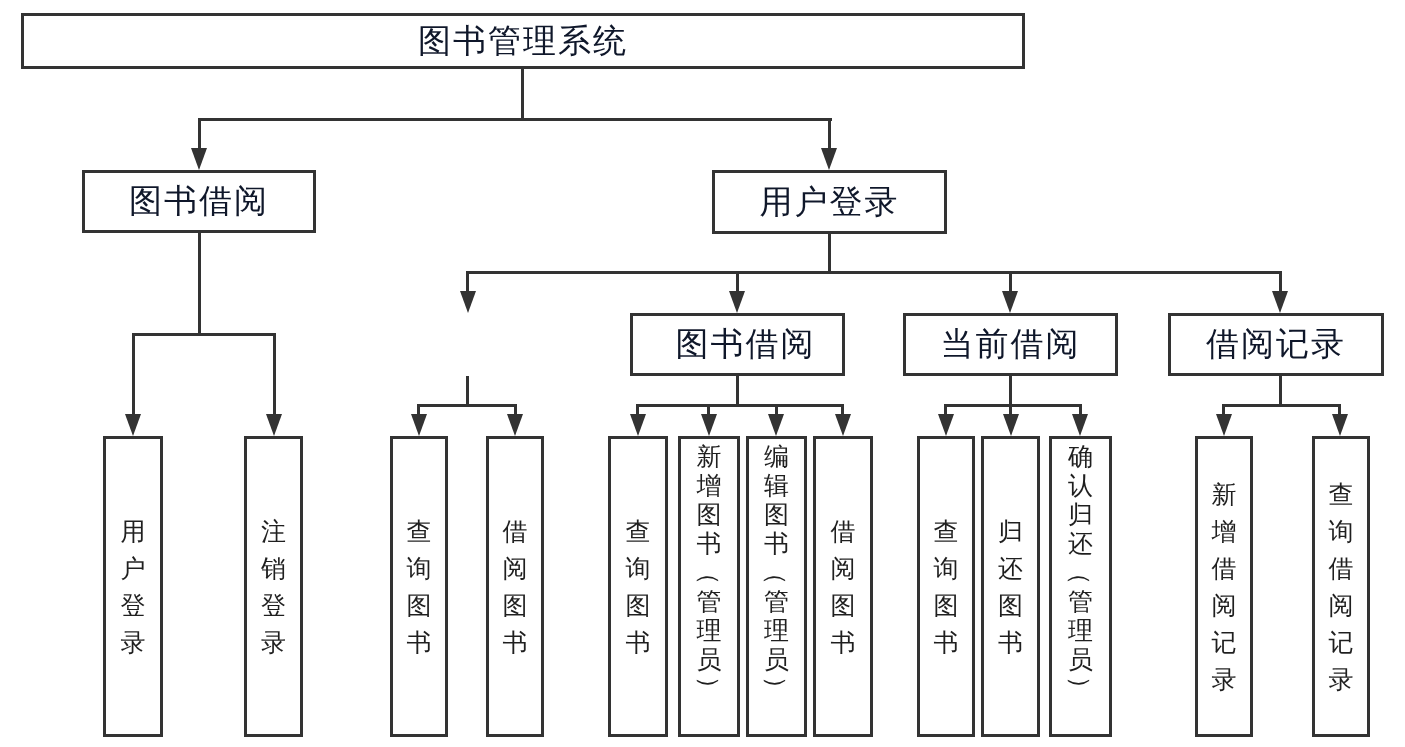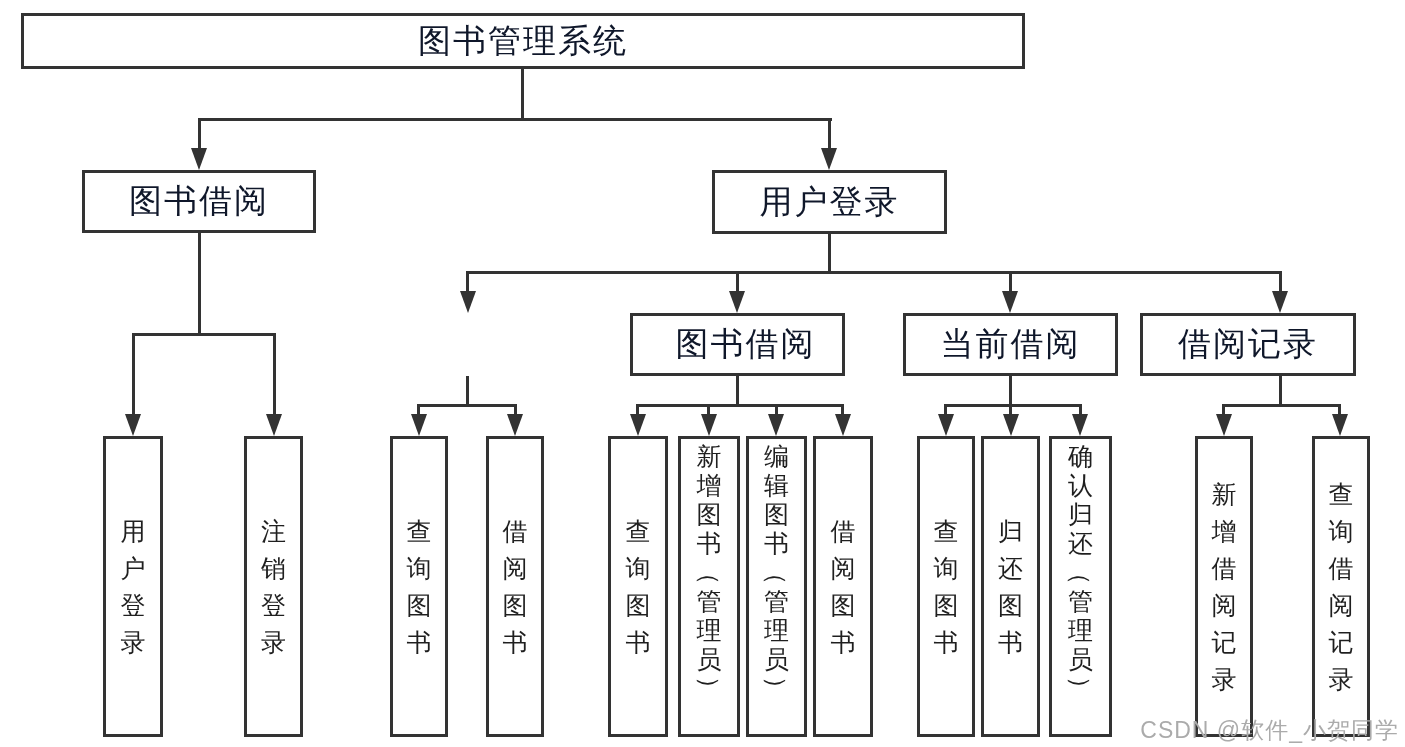--- a/index.html
+++ b/index.html
@@ -90,21 +90,21 @@
   <div class="arrow" style="left:729px;top:291px;"></div>
   <div class="arrow" style="left:1002px;top:291px;"></div>
   <div class="arrow" style="left:1272px;top:291px;"></div>
 
   <div class="box" style="left:630px;top:313px;width:215px;height:63px;padding-left:16px;">
     <span class="hlabel">图书借阅</span>
   </div>
   <div class="box" style="left:903px;top:313px;width:215px;height:63px;">
     <span class="hlabel">当前借阅</span>
   </div>
-  <div class="box" style="left:1140px;top:313px;width:216px;height:63px;">
+  <div class="box" style="left:1168px;top:313px;width:216px;height:63px;">
     <span class="hlabel">借阅记录</span>
   </div>
 
   <div class="vline" style="left:466px;top:376px;width:3px;height:31px;"></div>
   <div class="hline" style="left:417px;top:404px;width:100px;height:3px;"></div>
   <div class="vline" style="left:417px;top:404px;width:3px;height:13px;"></div>
   <div class="vline" style="left:514px;top:404px;width:3px;height:13px;"></div>
   <div class="arrow" style="left:411px;top:414px;"></div>
   <div class="arrow" style="left:507px;top:414px;"></div>
 
@@ -256,15 +256,14 @@
     <span class="vlabel">
         <span>查</span>
         <span>询</span>
         <span>借</span>
         <span>阅</span>
         <span>记</span>
         <span>录</span>
       </span>
   </div>
 
-  <div class="watermark">CSDN @软件_小贺同学</div>
 
 </div>
 
 </body></html>

